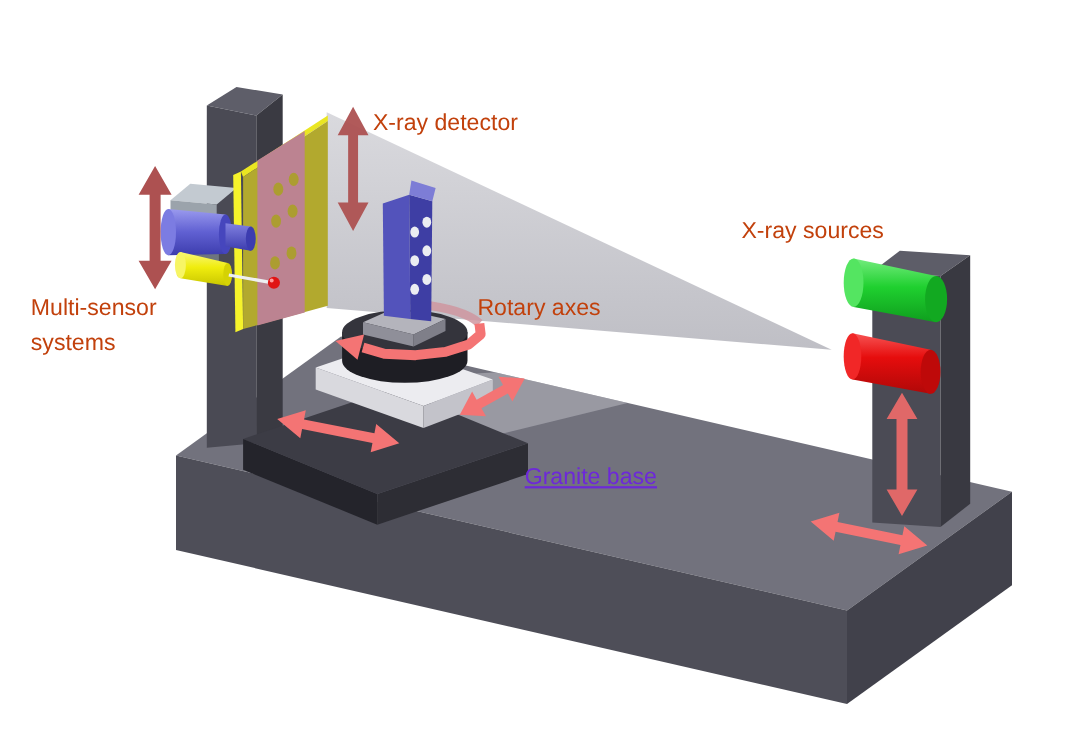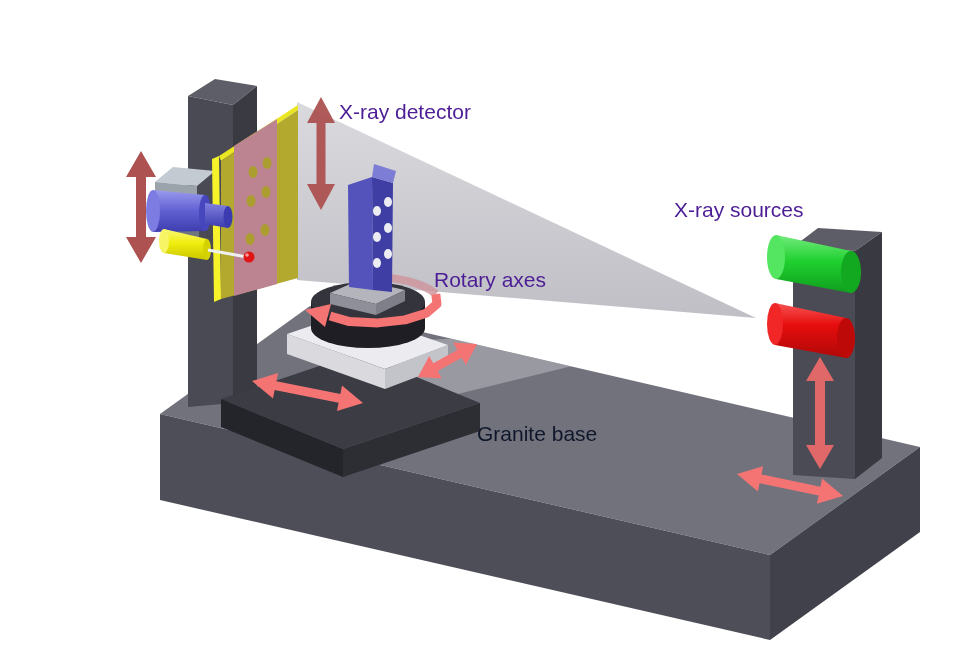--- a/index.html
+++ b/index.html
@@ -8,26 +8,26 @@
     width:980px;height:667px;
     background:#ffffff;
     overflow:hidden;
     font-family:"Liberation Sans", sans-serif;
   }
   .stage svg{position:absolute;left:0;top:0;}
   .lbl{
     position:absolute;
     font-size:21px;
     line-height:26px;
-    color:#4c1d95;
+    color:#c2410c;
     white-space:nowrap;
     user-select:none;
   }
   .lbl.two-line{line-height:32px;}
-  .lbl.on-granite{color:#0f172a;}
+  .lbl.on-granite{color:#6d28d9;text-decoration:underline;}
 </style>
 </head>
 <body>
 
 <div class="stage">
 
 <svg width="980" height="667" viewBox="0 0 980 667">
   <defs>
     <linearGradient id="coneGrad" x1="0" y1="0" x2="0" y2="1">
       <stop offset="0" stop-color="#cbcbd1"></stop>
@@ -194,20 +194,24 @@
   <g fill="#f47474">
     <polygon points="418,377 441.8,378.5 437.7,371.1 461.7,357.7 465.8,365.1 477,344 453.2,342.5 457.3,349.9 433.3,363.3 429.2,355.9"></polygon>
   </g>
   <g fill="#f47474">
     <polygon points="737,474 757.9,491.6 759.6,483.3 818.6,495.5 816.9,503.8 843,496 822.1,478.4 820.4,486.7 761.4,474.5 763.1,466.2"></polygon>
   </g>
 </svg>
 
 <div class="lbl" style="left:339px; top:99px;">X-ray detector</div>
 
+<div class="lbl two-line" style="left:28px; top:264px;">
+  <div>Multi-sensor</div>
+  <div>systems</div>
+</div>
 
 <div class="lbl" style="left:434px; top:267px;">Rotary axes</div>
 
 <div class="lbl" style="left:674px; top:197px;text-align:right;">X-ray sources</div>
 
 <div class="lbl on-granite" style="left:477px; top:421px;">Granite base</div>
 
 </div>
 
 </body></html>

